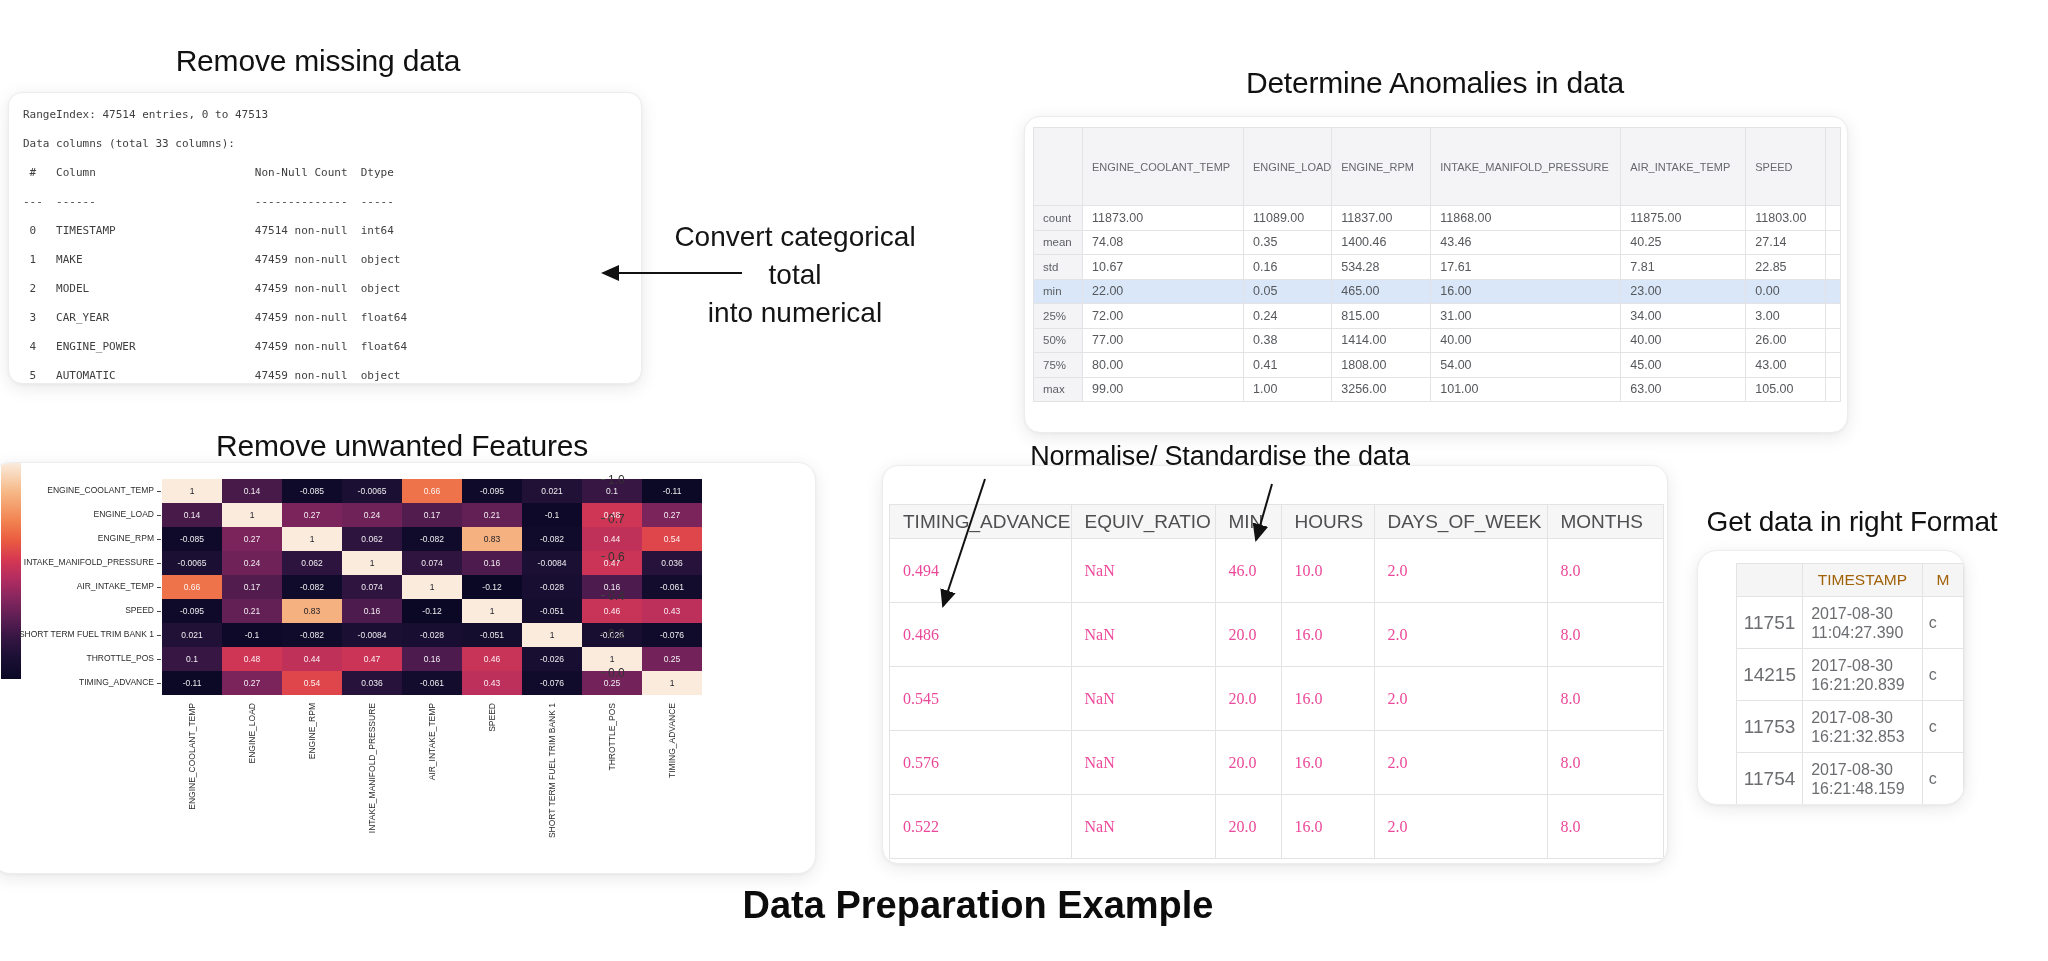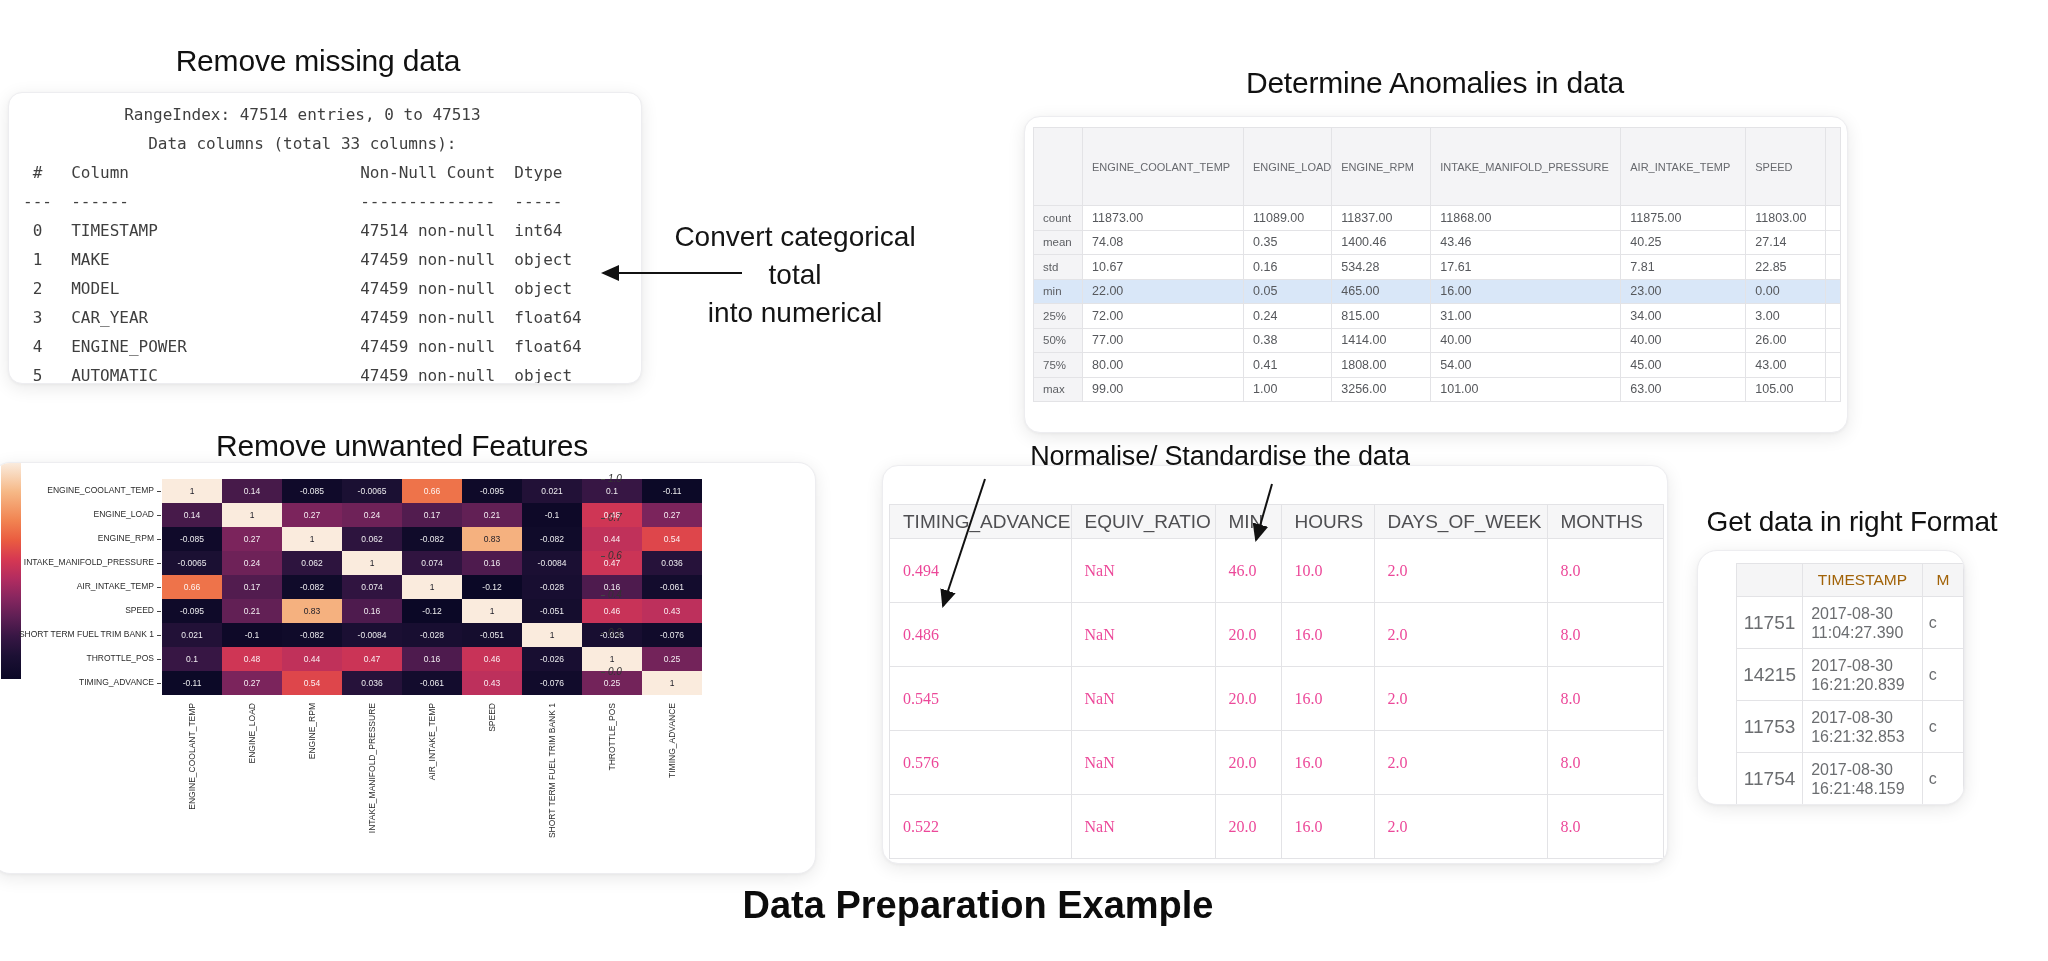--- a/index.html
+++ b/index.html
@@ -3,21 +3,21 @@
 <meta charset="utf-8">
 <style>
   html,body{margin:0;padding:0;background:#fff;}
   #canvas{position:relative;width:2048px;height:961px;background:#fff;overflow:hidden;
           font-family:"Liberation Sans",sans-serif;}
   .sec-title{position:absolute;text-align:center;color:#111;font-size:30px;letter-spacing:-0.2px;}
   .card{position:absolute;background:#fff;border:1px solid #ededf0;border-radius:16px;
         box-shadow:0 4px 18px rgba(0,0,0,0.09),0 1px 3px rgba(0,0,0,0.04);overflow:hidden;}
   
   .mono-line{white-space:pre;font-family:"DejaVu Sans Mono","Liberation Mono",monospace;
-             font-size:16px;line-height:29px;color:#3f3f3f;text-align:center;}
+             font-size:11px;line-height:29px;color:#3f3f3f;}
   
   #annotation{position:absolute;left:640px;top:218px;width:310px;text-align:center;
               font-size:28px;line-height:38px;color:#141414;}
   
   table.ptable{border-collapse:collapse;table-layout:fixed;position:absolute;}
   .ptable th,.ptable td{border:1px solid #e3e3e6;overflow:hidden;white-space:nowrap;
         text-align:left;font-weight:400;padding:0 0 0 9px;box-sizing:border-box;}
   
   #describe-table th.hd{background:#f4f4f6;color:#67696e;font-size:11px;}
   #describe-table th.idx{background:#f4f4f6;color:#5d5f63;font-size:11.5px;}
@@ -31,21 +31,21 @@
   #format-table td{font-size:16px;color:#6b6d70;}
   #format-table td.fidx{text-align:center;font-size:19px;padding:0;}
   #format-table td.fts{line-height:19px;padding-left:8px;}
   
   .hm-cell{position:absolute;width:60px;height:24px;text-align:center;line-height:24px;font-size:8.5px;}
   .hm-ylab{position:absolute;width:150px;text-align:right;font-size:8.5px;color:#2b2b2b;white-space:nowrap;}
   .hm-ytick{position:absolute;width:4px;height:1px;background:#444;}
   .hm-xlab{position:absolute;font-size:8.5px;color:#2b2b2b;white-space:nowrap;
            transform-origin:0 0;transform:rotate(-90deg) translateX(-100%);line-height:10px;}
   .cb-tick{position:absolute;width:4px;height:1px;background:#444;}
-  .cb-lab{position:absolute;font-size:10px;color:#333;font-style:italic;}
+  .cb-lab{position:absolute;font-size:12px;color:#333;}
   .arrow{stroke:#111;stroke-width:2;fill:none;}
   #main-title{position:absolute;left:678px;top:884px;width:600px;text-align:center;
               font-size:38px;font-weight:700;color:#0c0c0c;}
 </style>
 </head>
 <body>
 
 <div id="canvas">
 
   <div class="sec-title" style="left:18px;top:44px;width:600px;">Remove missing data</div>

